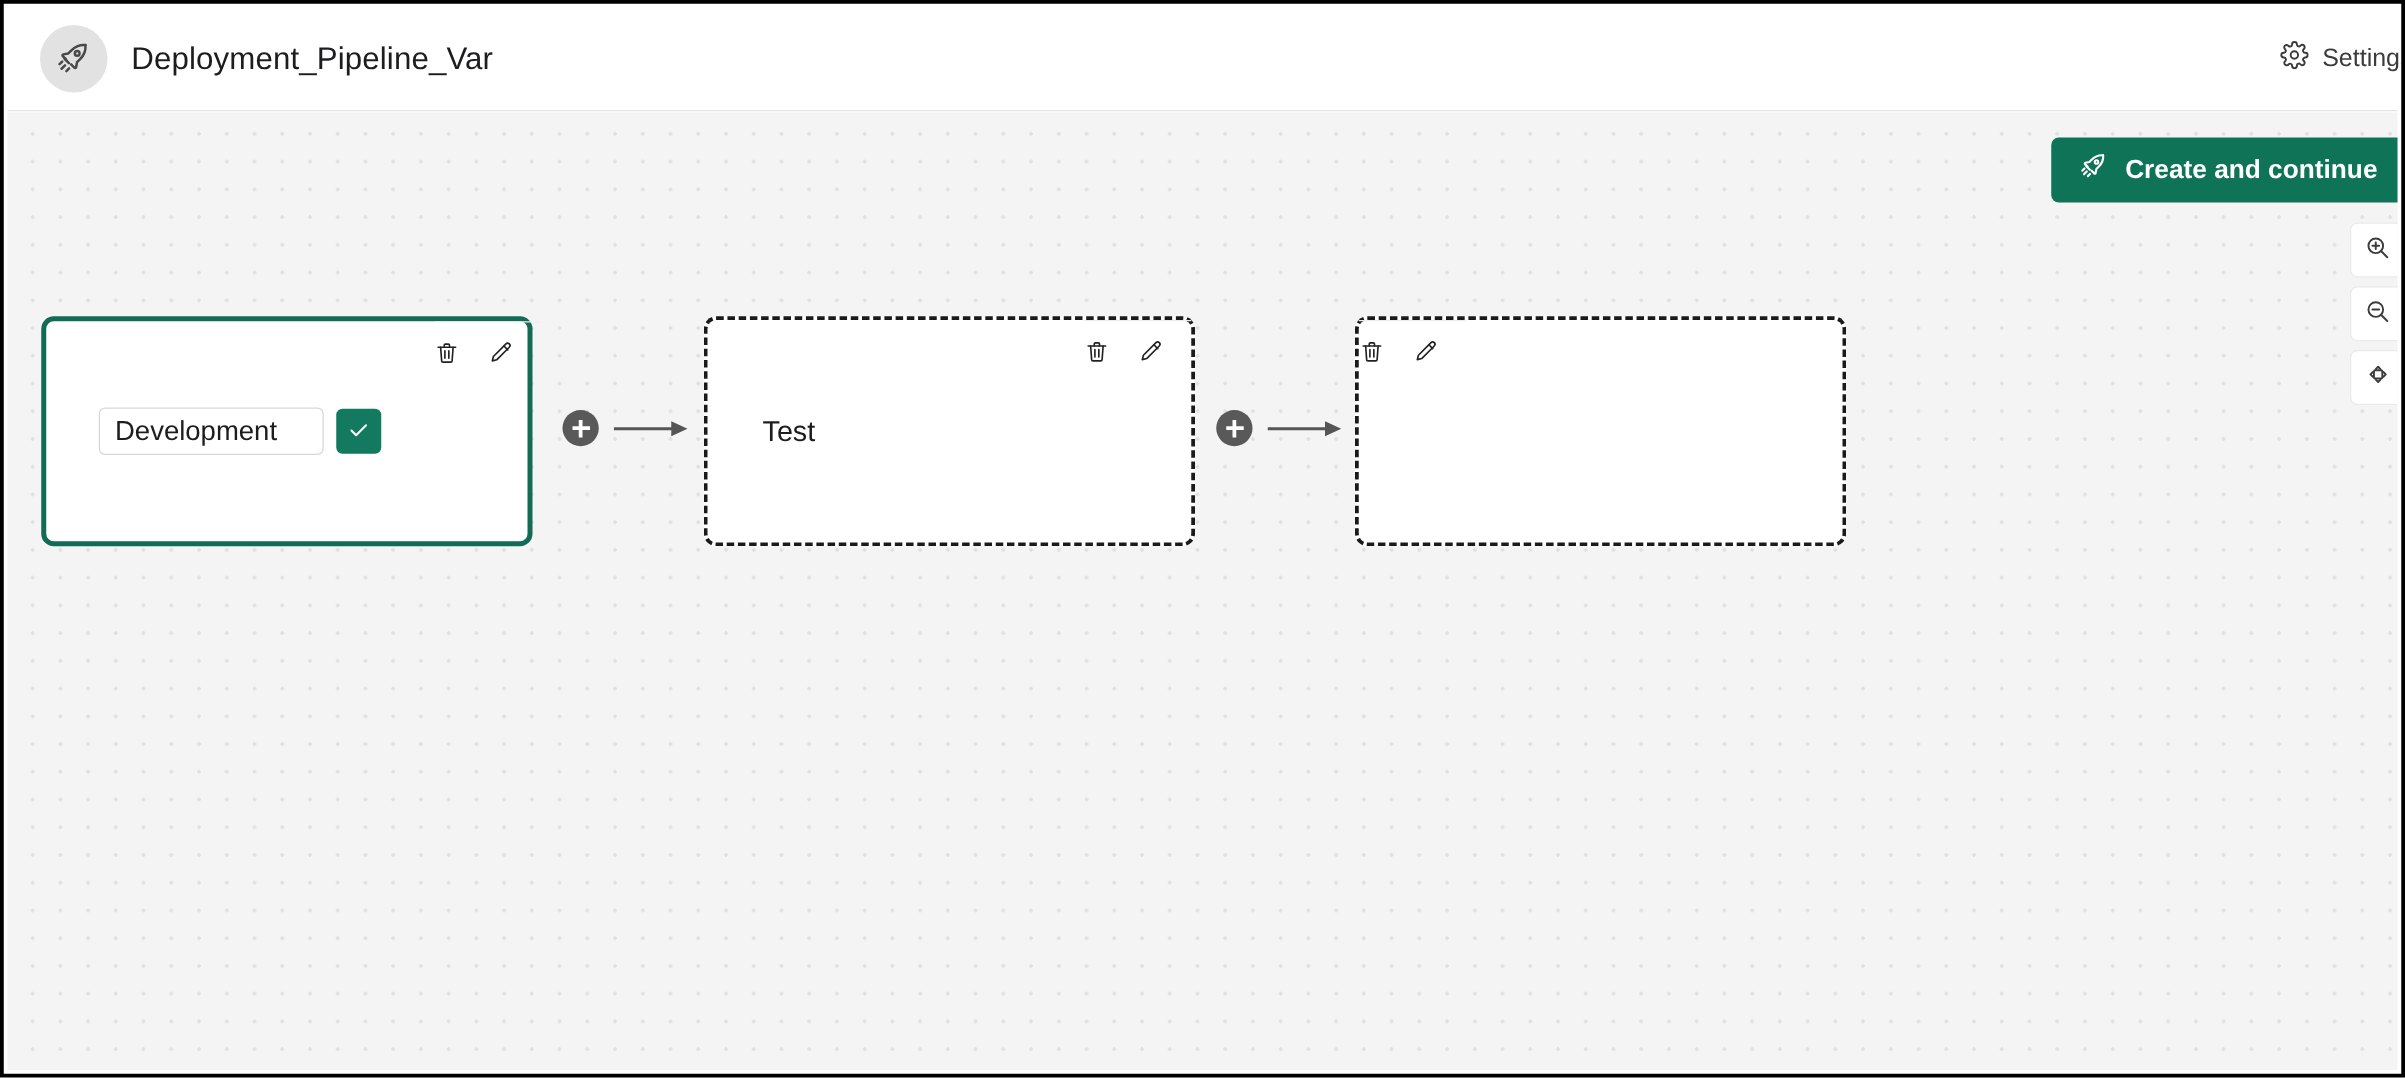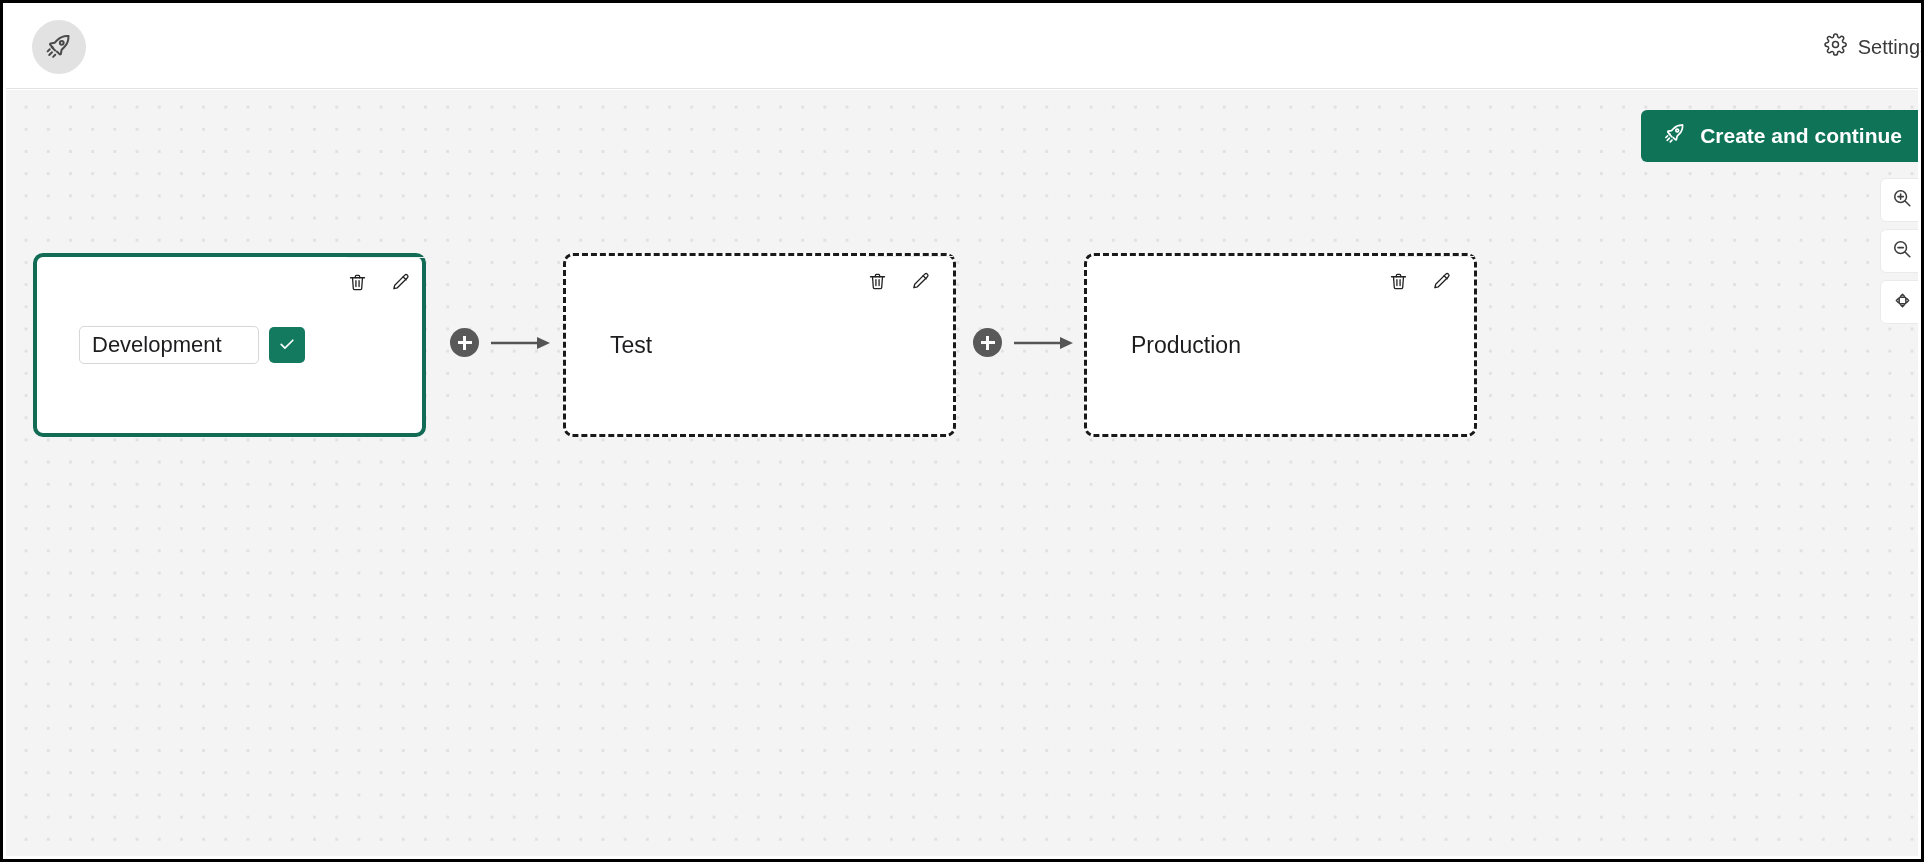--- a/index.html
+++ b/index.html
@@ -270,20 +270,21 @@
     <div class="header-left">
       <div class="app-logo-circle">
         <svg width="30" height="30" viewBox="0 0 24 24" fill="none" stroke="#4a4a4a" stroke-width="1.6" stroke-linecap="round" stroke-linejoin="round">
           <path d="M19.5 3.2c-3.4-.3-6.6 1-9 3.4l-2 2-3.2.6c-.5.1-.7.7-.3 1.1l2.1 2.1"></path>
           <path d="M19.5 3.2c.3 3.4-1 6.6-3.4 9l-2 2-.6 3.2c-.1.5-.7.7-1.1.3l-2.1-2.1"></path>
           <path d="M8.9 14.8 6.1 12"></path>
           <circle cx="14.2" cy="8.6" r="1.5"></circle>
           <path d="M6.4 16.2 4.2 18.4M4.6 13.8l-1.7 1.7M9 18.2l-1.7 1.7"></path>
         </svg>
       </div>
+      <div class="app-title">Deployment_Pipeline_Var</div>
     </div>
     <div class="header-right">
       <div class="settings-btn">
         <span>
           <svg width="23" height="23" viewBox="0 0 24 24" fill="none" stroke="#3b3b3b" stroke-width="1.6" stroke-linecap="round" stroke-linejoin="round">
             <circle cx="12" cy="12" r="3.1"></circle>
             <path d="M19.4 15a1.6 1.6 0 0 0 .3 1.8l.1.1a2 2 0 1 1-2.8 2.8l-.1-.1a1.6 1.6 0 0 0-1.8-.3 1.6 1.6 0 0 0-1 1.5v.2a2 2 0 1 1-4 0v-.1a1.6 1.6 0 0 0-1-1.5 1.6 1.6 0 0 0-1.8.3l-.1.1a2 2 0 1 1-2.8-2.8l.1-.1a1.6 1.6 0 0 0 .3-1.8 1.6 1.6 0 0 0-1.5-1h-.2a2 2 0 1 1 0-4h.1a1.6 1.6 0 0 0 1.5-1 1.6 1.6 0 0 0-.3-1.8l-.1-.1a2 2 0 1 1 2.8-2.8l.1.1a1.6 1.6 0 0 0 1.8.3h.1a1.6 1.6 0 0 0 1-1.5v-.2a2 2 0 1 1 4 0v.1a1.6 1.6 0 0 0 1 1.5 1.6 1.6 0 0 0 1.8-.3l.1-.1a2 2 0 1 1 2.8 2.8l-.1.1a1.6 1.6 0 0 0-.3 1.8v.1a1.6 1.6 0 0 0 1.5 1h.2a2 2 0 1 1 0 4h-.1a1.6 1.6 0 0 0-1.5 1z"></path>
           </svg>
         </span>
         <span>Settings</span>
@@ -413,23 +414,20 @@
         <div class="add-node"></div>
         <div class="arrow-line">
           <svg width="60" height="18" viewBox="0 0 60 18">
             <line x1="0" y1="9" x2="48" y2="9" stroke="#555555" stroke-width="2.4"></line>
             <polygon points="46,3 59,9 46,15" fill="#555555"></polygon>
           </svg>
         </div>
       </div>
 
       <div class="stage-card dashed" style="left:1078px;">
-        <div class="stage-body">
-          <div class="stage-name">Production</div>
-        </div>
         <div class="stage-footer">
           <button class="icon-btn">
             <span>
               <svg width="21" height="21" viewBox="0 0 24 24" fill="none" stroke="#222222" stroke-width="1.5" stroke-linecap="round" stroke-linejoin="round">
                 <path d="M4 6.6h16"></path>
                 <path d="M9.6 6.6V4.8c0-.6.5-1 1-1h2.8c.6 0 1 .4 1 1v1.8"></path>
                 <path d="M6.3 6.6l.9 12.3c0 .7.6 1.3 1.3 1.3h7c.7 0 1.3-.6 1.3-1.3l.9-12.3"></path>
                 <path d="M10.2 10v6.6M13.8 10v6.6"></path>
               </svg>
             </span>

